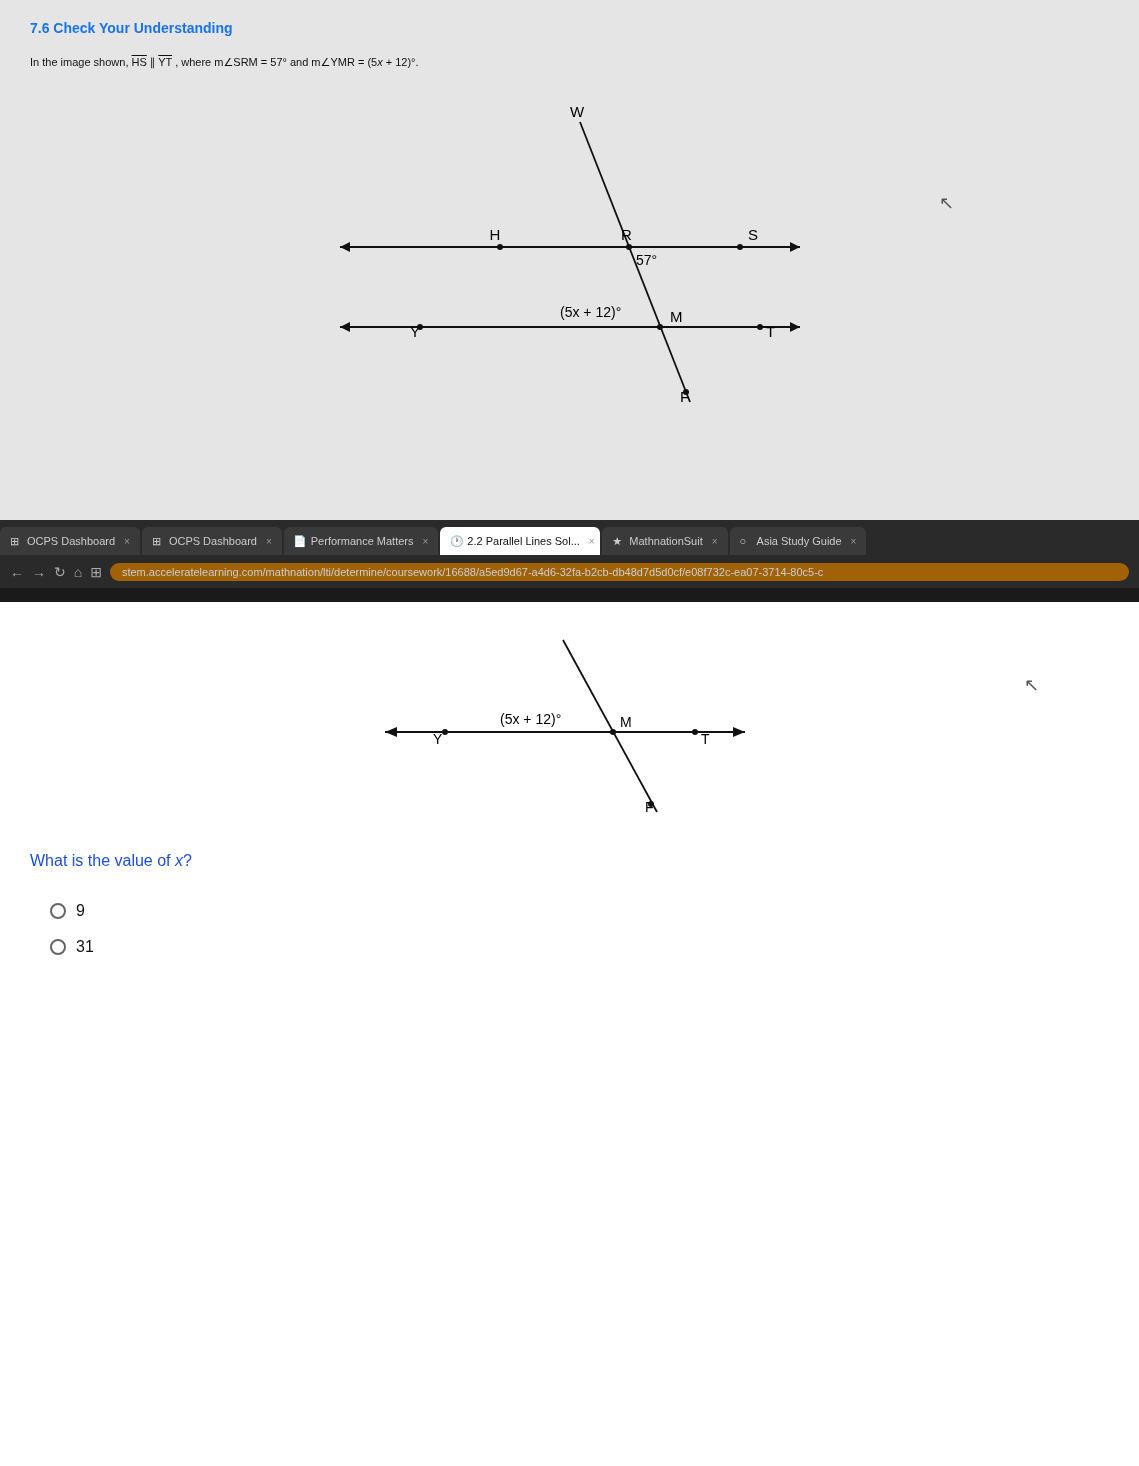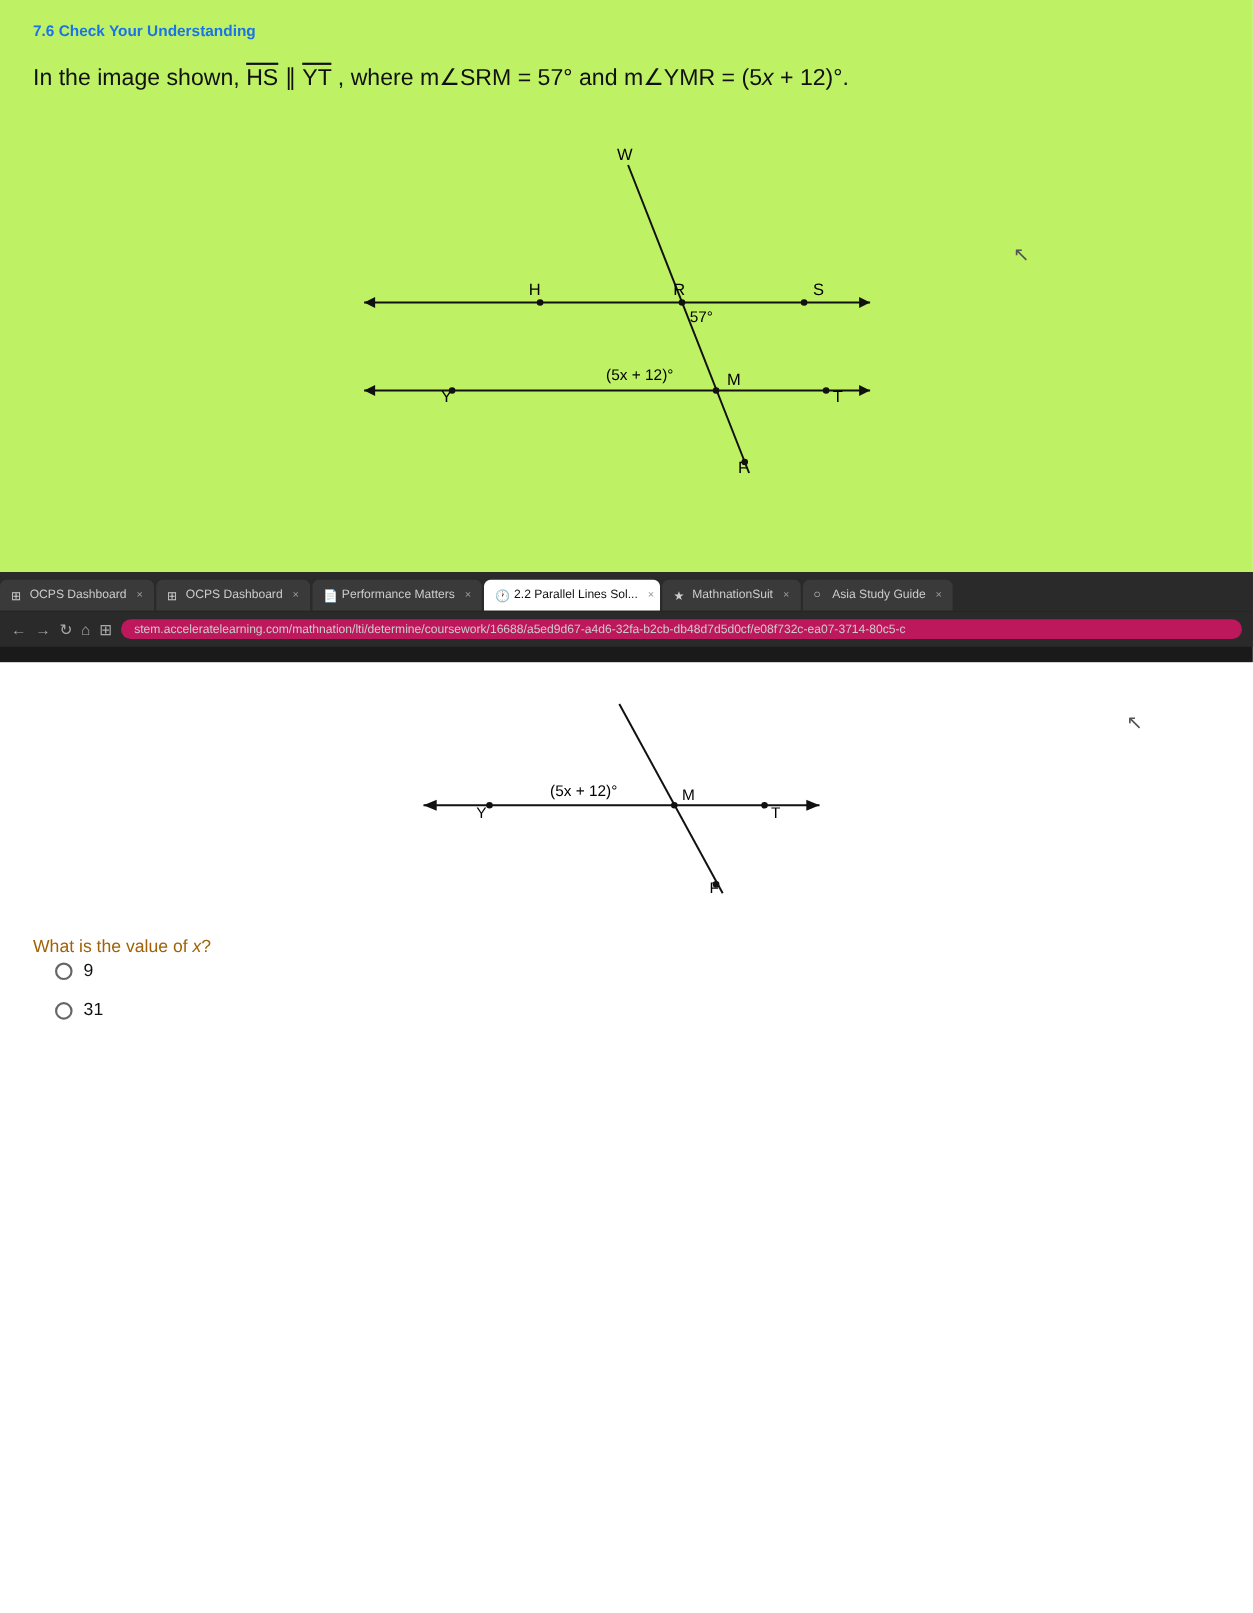--- a/index.html
+++ b/index.html
@@ -6,37 +6,37 @@
     body {
       font-family: Arial, sans-serif;
       background: #fff;
       width: 1139px;
       min-height: 1466px;
       overflow-x: hidden;
     }
 
     
     .top-section {
-      background: #bef264;
-      padding: 20px 48px 30px 30px;
+      background: #e5e5e5;
+      padding: 20px 30px 30px 30px;
       min-height: 520px;
       position: relative;
     }
 
     .section-title {
       color: #1a73e8;
       font-size: 14px;
       font-weight: 600;
       margin-bottom: 18px;
     }
 
     .problem-text {
-      font-size: 21px;
+      font-size: 11px;
       line-height: 1.6;
-      margin-bottom: 32px;
+      margin-bottom: 20px;
       color: #111;
     }
 
     .problem-text .overline {
       text-decoration: overline;
       display: inline;
     }
 
     
     .diagram-top {
@@ -120,21 +120,21 @@
     }
 
     .nav-btn {
       color: #aaa;
       font-size: 14px;
       cursor: pointer;
     }
 
     .address-bar {
       flex: 1;
-      background: #be185d;
+      background: #a16207;
       border-radius: 12px;
       padding: 3px 12px;
       font-size: 11px;
       color: #ccc;
       white-space: nowrap;
       overflow: hidden;
       text-overflow: ellipsis;
     }
 
     
@@ -146,22 +146,22 @@
 
     
     .diagram-bottom {
       display: flex;
       justify-content: center;
       margin: 20px 0 30px 0;
     }
 
     .question-text {
       font-size: 16px;
-      margin-bottom: 4px;
-      color: #a16207;
+      margin-bottom: 32px;
+      color: #1d4ed8;
     }
 
     .options-list {
       list-style: none;
       display: flex;
       flex-direction: column;
       gap: 18px;
       padding-left: 20px;
     }
 

